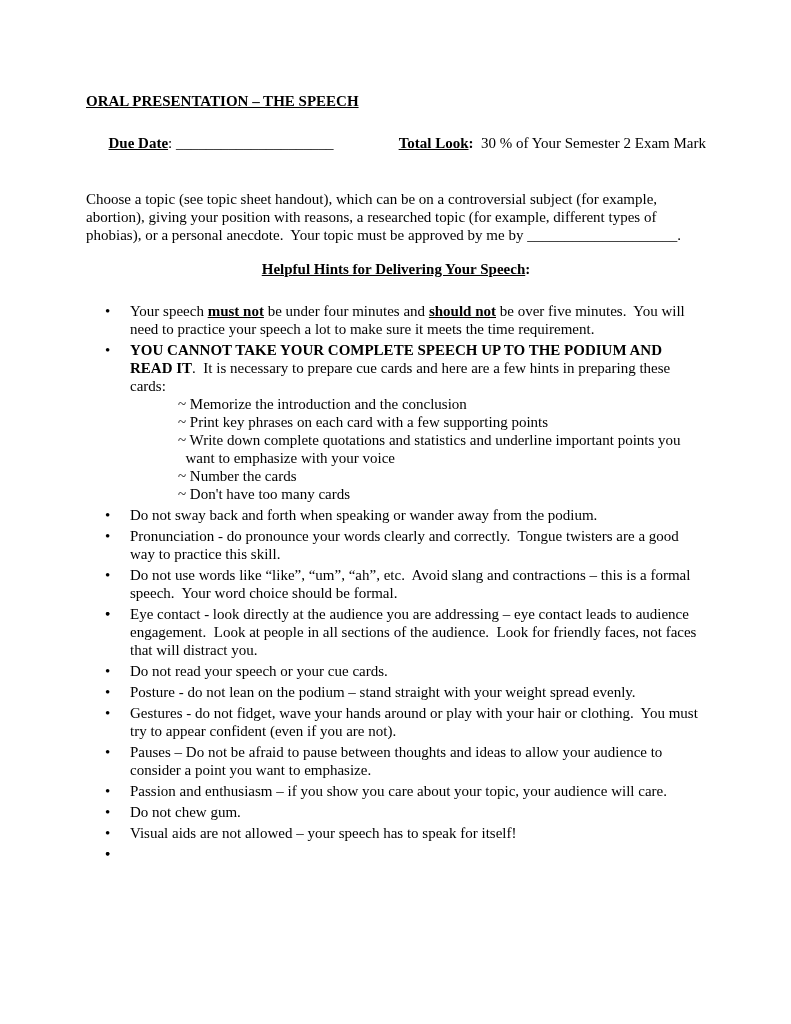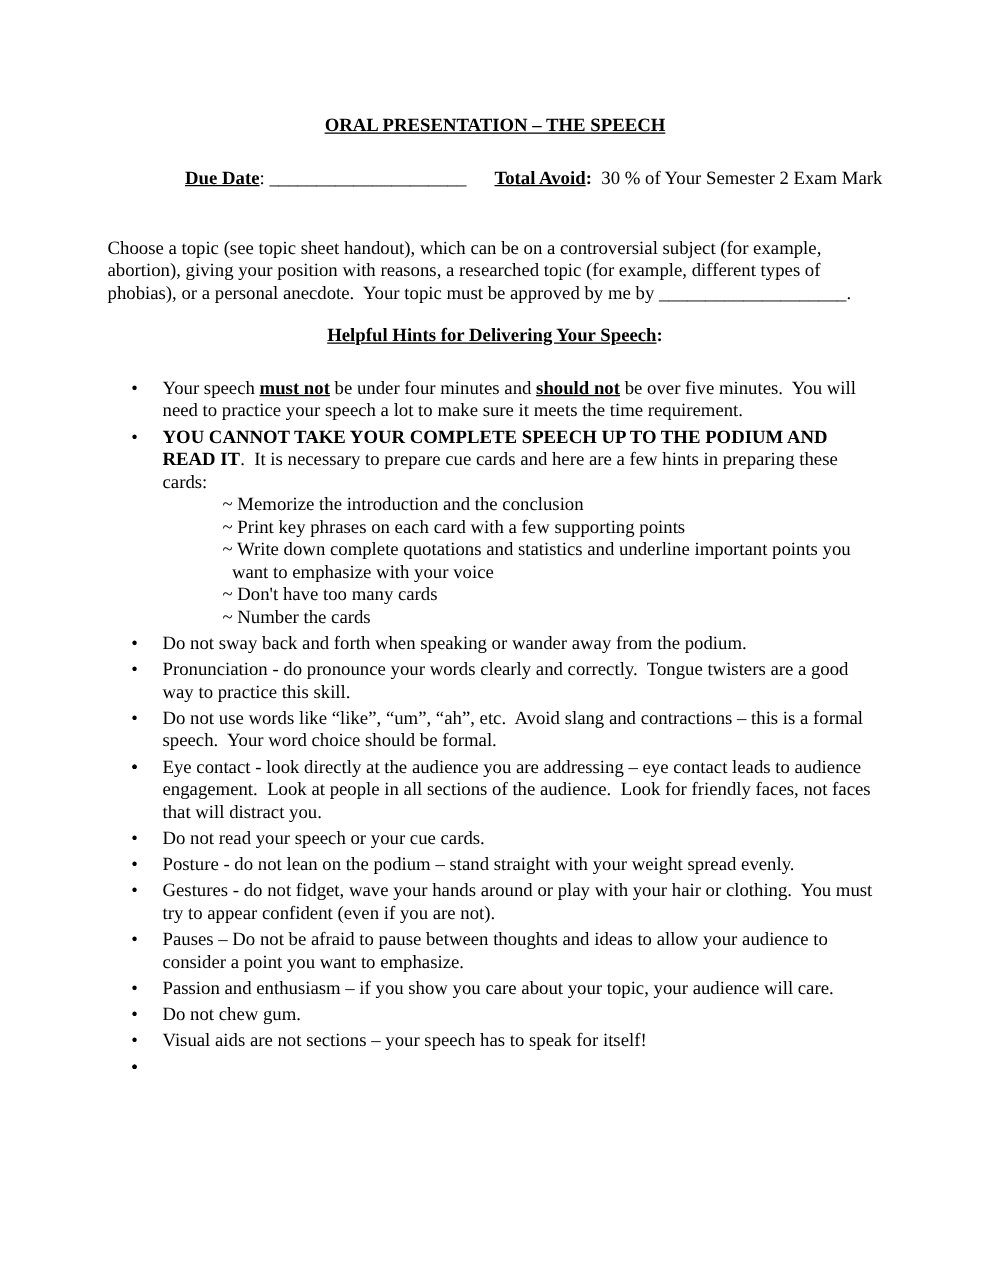--- a/index.html
+++ b/index.html
@@ -20,25 +20,25 @@
     padding: 92px 85px 30px 86px;
     font-size: 15px;
     line-height: 18px;
     overflow: hidden;
     white-space: normal;
   }
   .pre { white-space: pre-wrap; }
   .b { font-weight: bold; }
   .ul { text-decoration: underline; }
   .title-line {
-    text-align: center;
+    text-align: left;
   }
   .meta-row {
     display: flex;
-    justify-content: flex-end;
+    justify-content: space-between;
     margin-top: 6px;
   }
   .intro {
     margin: 20px 0 0 0;
   }
   .hints-heading {
     text-align: center;
     margin-top: 16px;
     margin-bottom: 24px;
   }
@@ -72,49 +72,49 @@
 
   <div class="title-line">
     <span class="b ul pre">ORAL PRESENTATION – THE SPEECH</span>
   </div>
 
   <div class="meta-row">
     <span class="pre">
       <span class="b ul">Due Date</span><span class="pre">: </span><span class="pre">_____________________</span>
     </span>
     <span class="pre">
-      <span class="b ul">Total Avoid</span><span class="b pre">:  </span><span class="pre">30 % of Your Semester 2 Exam Mark</span>
+      <span class="b ul">Total Look</span><span class="b pre">:  </span><span class="pre">30 % of Your Semester 2 Exam Mark</span>
     </span>
   </div>
 
   <p class="intro pre">Choose a topic (see topic sheet handout), which can be on a controversial subject (for example, abortion), giving your position with reasons, a researched topic (for example, different types of phobias), or a personal anecdote.  Your topic must be approved by me by ____________________.</p>
 
   <div class="hints-heading">
     <span class="b ul">Helpful Hints for Delivering Your Speech</span><span class="b">:</span>
   </div>
 
   <ul class="bullets" id="bullets">
       <li><span class="dot">•</span><span class="run">Your speech </span><span class="run" style="font-weight: bold; text-decoration: underline;">must not</span><span class="run"> be under four minutes and </span><span class="run" style="font-weight: bold; text-decoration: underline;">should not</span><span class="run"> be over five minutes.  You will need to practice your speech a lot to make sure it meets the time requirement.</span></li>
       <li><span class="dot">•</span><span class="run" style="font-weight: bold;">YOU CANNOT TAKE YOUR COMPLETE SPEECH UP TO THE PODIUM AND READ IT</span><span class="run">.  It is necessary to prepare cue cards and here are a few hints in preparing these cards:</span><div class="subs">
           <div class="sub">~ Memorize the introduction and the conclusion</div>
           <div class="sub">~ Print key phrases on each card with a few supporting points</div>
           <div class="sub">~ Write down complete quotations and statistics and underline important points you
   want to emphasize with your voice</div>
+          <div class="sub">~ Number the cards</div>
           <div class="sub">~ Don't have too many cards</div>
-          <div class="sub">~ Number the cards</div>
         </div></li>
       <li><span class="dot">•</span><span class="run">Do not sway back and forth when speaking or wander away from the podium.</span></li>
       <li><span class="dot">•</span><span class="run">Pronunciation - do pronounce your words clearly and correctly.  Tongue twisters are a good way to practice this skill.</span></li>
       <li><span class="dot">•</span><span class="run">Do not use words like “like”, “um”, “ah”, etc.  Avoid slang and contractions – this is a formal speech.  Your word choice should be formal.</span></li>
       <li><span class="dot">•</span></li>
       <li><span class="dot">•</span><span class="run">Eye contact - look directly at the audience you are addressing – eye contact leads to audience engagement.  Look at people in all sections of the audience.  Look for friendly faces, not faces that will distract you.</span></li>
       <li><span class="dot">•</span><span class="run">Do not read your speech or your cue cards.</span></li>
       <li><span class="dot">•</span><span class="run">Posture - do not lean on the podium – stand straight with your weight spread evenly.</span></li>
       <li><span class="dot">•</span><span class="run">Gestures - do not fidget, wave your hands around or play with your hair or clothing.  You must try to appear confident (even if you are not).</span></li>
       <li><span class="dot">•</span><span class="run">Pauses – Do not be afraid to pause between thoughts and ideas to allow your audience to consider a point you want to emphasize.</span></li>
       <li><span class="dot">•</span><span class="run">Passion and enthusiasm – if you show you care about your topic, your audience will care.</span></li>
       <li><span class="dot">•</span><span class="run">Do not chew gum.</span></li>
-      <li><span class="dot">•</span><span class="run">Visual aids are not sections – your speech has to speak for itself!</span></li>
+      <li><span class="dot">•</span><span class="run">Visual aids are not allowed – your speech has to speak for itself!</span></li>
       <li><span class="dot">•</span></li>
       <li><span class="dot">•</span></li>
     </ul>
 
 </div>
 
 </body></html>

